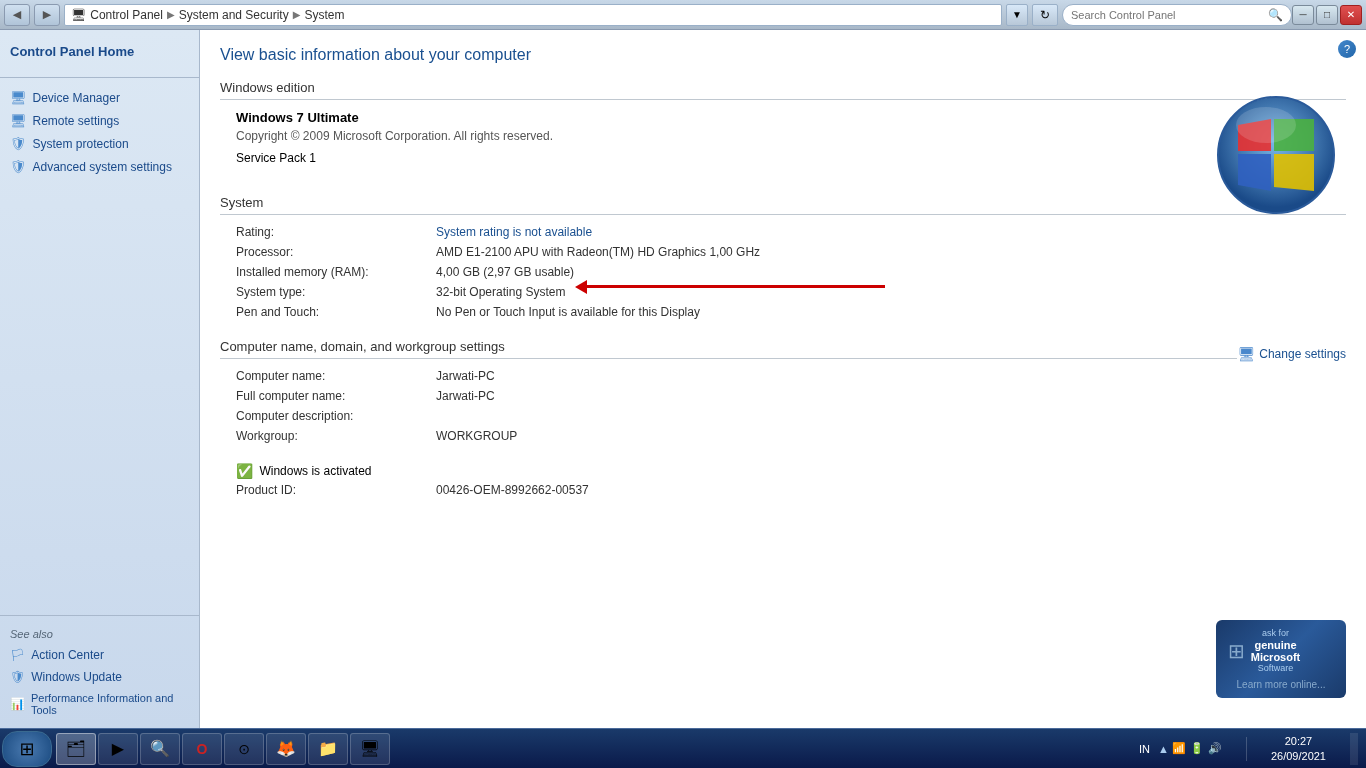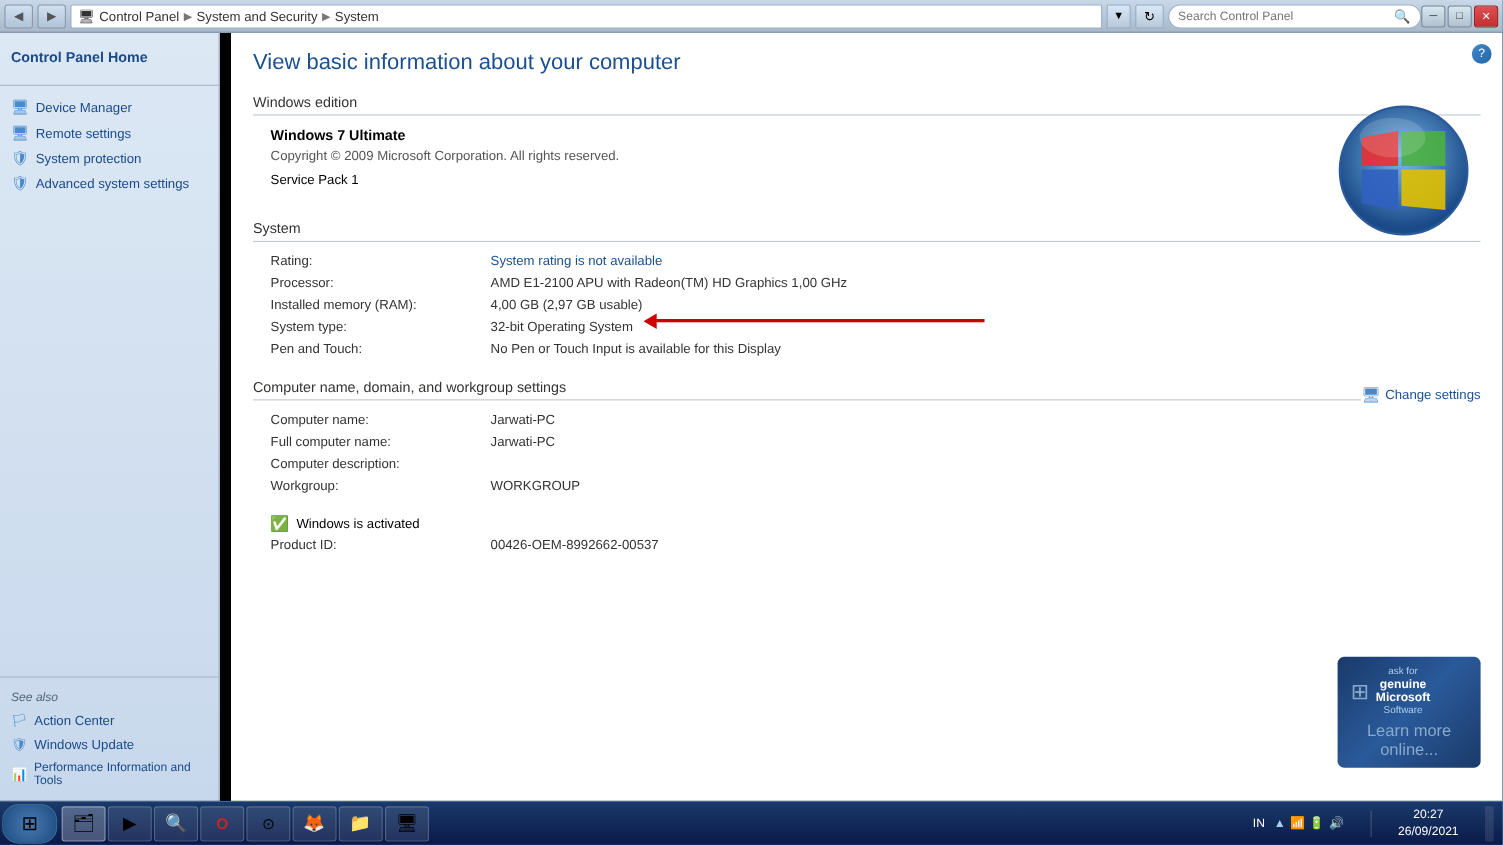--- a/index.html
+++ b/index.html
@@ -97,22 +97,21 @@
       font-size: 11px;
       color: #999;
       flex: 1;
       background: transparent;
     }
 
     
     .main-container {
       display: flex;
       height: calc(768px - 30px - 40px);
-      background: #000000;
-      gap: 10px;
+      background: #eab308;
     }
 
     
     .sidebar {
       width: 200px;
       background: linear-gradient(to bottom, #dce8f4 0%, #c8d8ec 100%);
       border-right: 1px solid #a8b8cc;
       padding: 8px 0;
       display: flex;
       flex-direction: column;
@@ -146,21 +145,21 @@
     
     .content-area {
       flex: 1;
       background: white;
       overflow-y: auto;
       padding: 16px 20px;
       position: relative;
     }
 
     .page-title {
-      font-size: 20px;
+      font-size: 16px;
       color: #1a5090;
       font-weight: normal;
       margin-bottom: 16px;
     }
 
     .section-header {
       font-size: 13px;
       color: #333;
       border-bottom: 1px solid #c0c8d0;
       padding-bottom: 4px;
@@ -224,21 +223,21 @@
       font-size: 9px;
       line-height: 1.3;
     }
     .genuine-ms {
       color: white;
       font-size: 11px;
       font-weight: bold;
     }
     .learn-more {
       color: #88aacc;
-      font-size: 15px;
+      font-size: 10px;
       cursor: pointer;
     }
 
     .help-icon {
       position: absolute;
       right: 10px;
       top: 10px;
       width: 18px; height: 18px;
       border-radius: 50%;
       background: linear-gradient(135deg, #4488cc, #2266aa);

